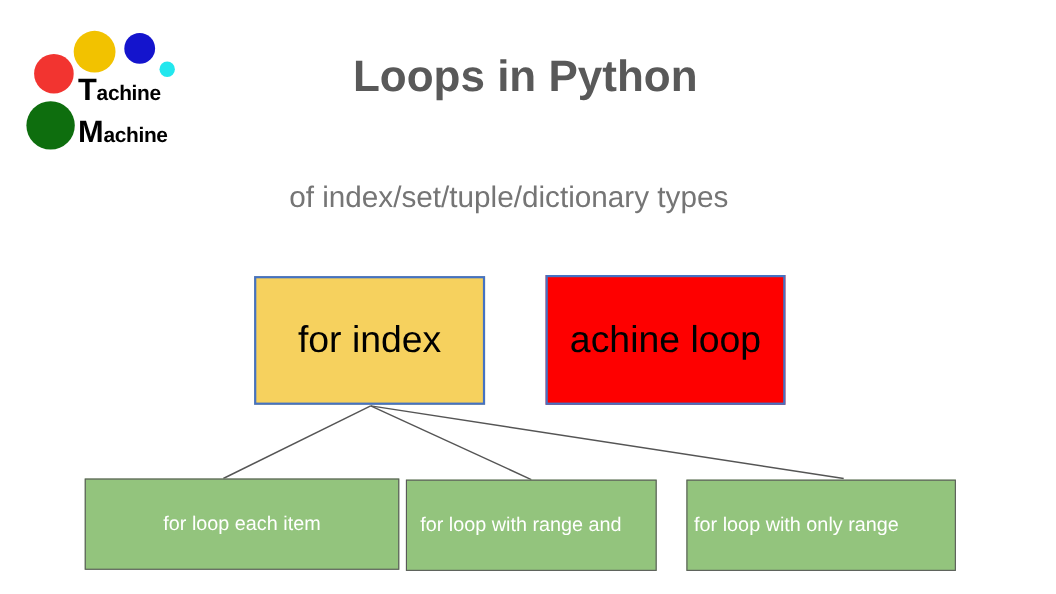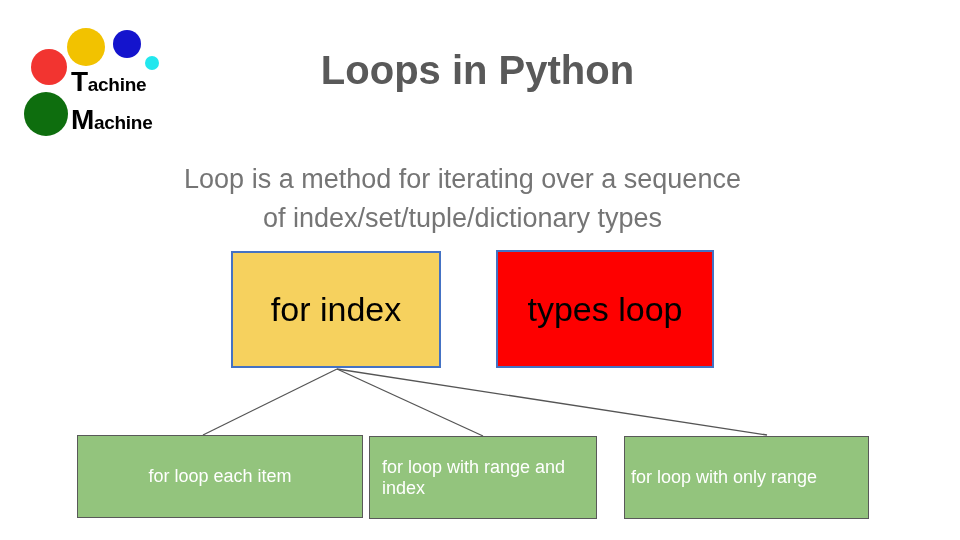--- a/index.html
+++ b/index.html
@@ -76,41 +76,39 @@
     <div class="logo-circle lc-cyan"></div>
     <div class="logo-circle lc-red"></div>
     <div class="logo-circle lc-green"></div>
     <div class="logo-word logo-word-1"><span class="big">T</span><span class="small">achine</span></div>
     <div class="logo-word logo-word-2"><span class="big">M</span><span class="small">achine</span></div>
   </div>
 
   <div class="slide-title">Loops in Python</div>
 
   <div class="subtitle">
-    <div>Loop is a method for iterating over a sequence</div>
     <div>of index/set/tuple/dictionary types</div>
   </div>
 
   <div class="loop-box for-box">
     <span>for index</span>
   </div>
   <div class="loop-box while-box">
-    <span>types loop</span>
+    <span>achine loop</span>
   </div>
 
   <svg class="connectors" viewBox="0 0 960 540">
     <line x1="337" y1="369" x2="203" y2="435"></line>
     <line x1="337" y1="369" x2="483" y2="436"></line>
     <line x1="337" y1="369" x2="767" y2="435"></line>
   </svg>
 
   <div class="branch branch-1">
     <div>for loop each item</div>
   </div>
   <div class="branch branch-2">
     <div>for loop with range and</div>
-    <div>index</div>
   </div>
   <div class="branch branch-3">
     <div>for loop with only range</div>
   </div>
 
 </div>
 
 </body></html>

